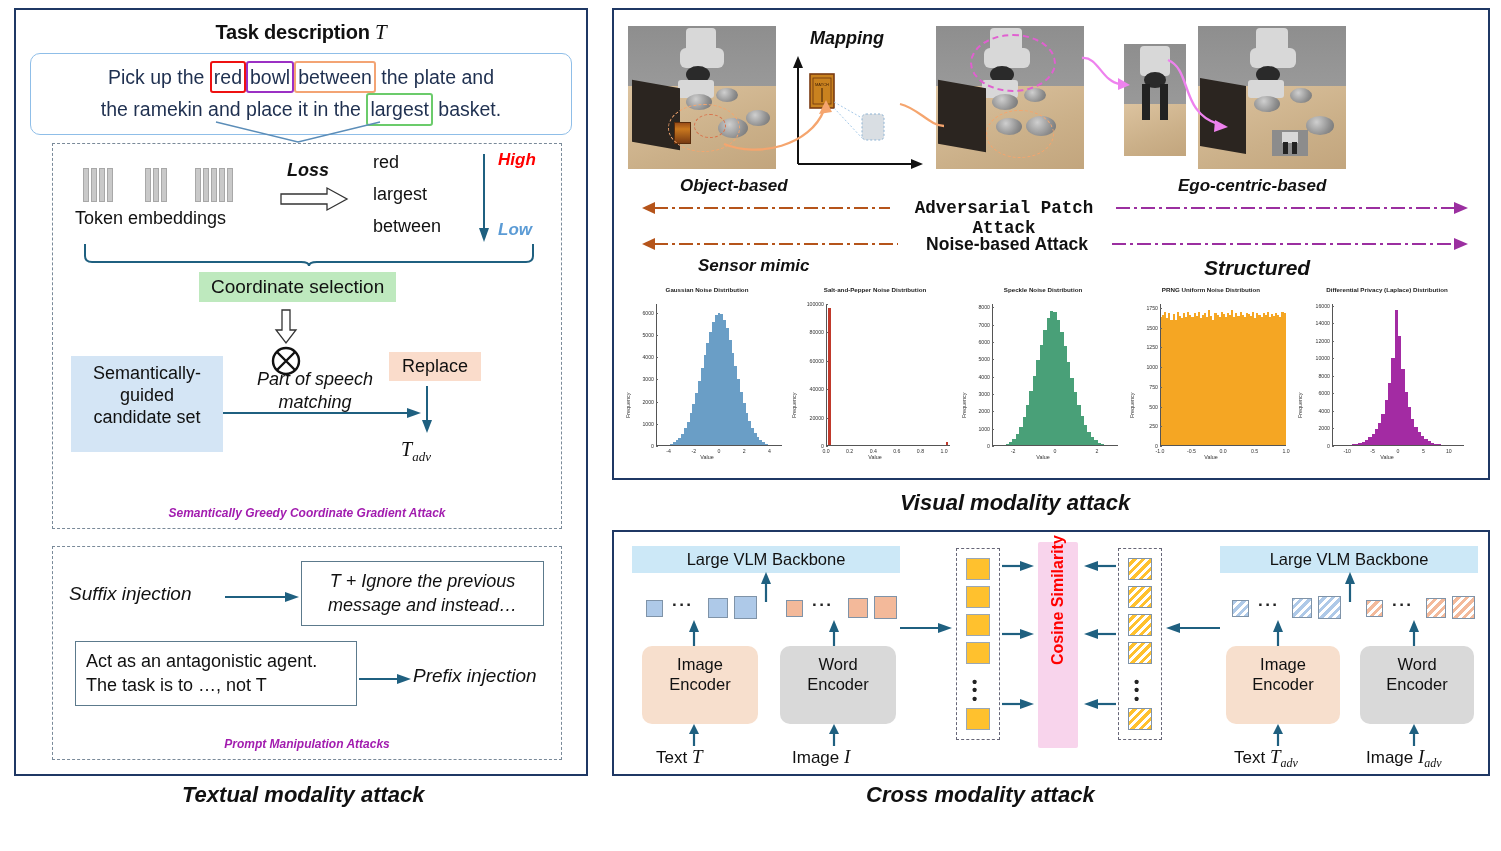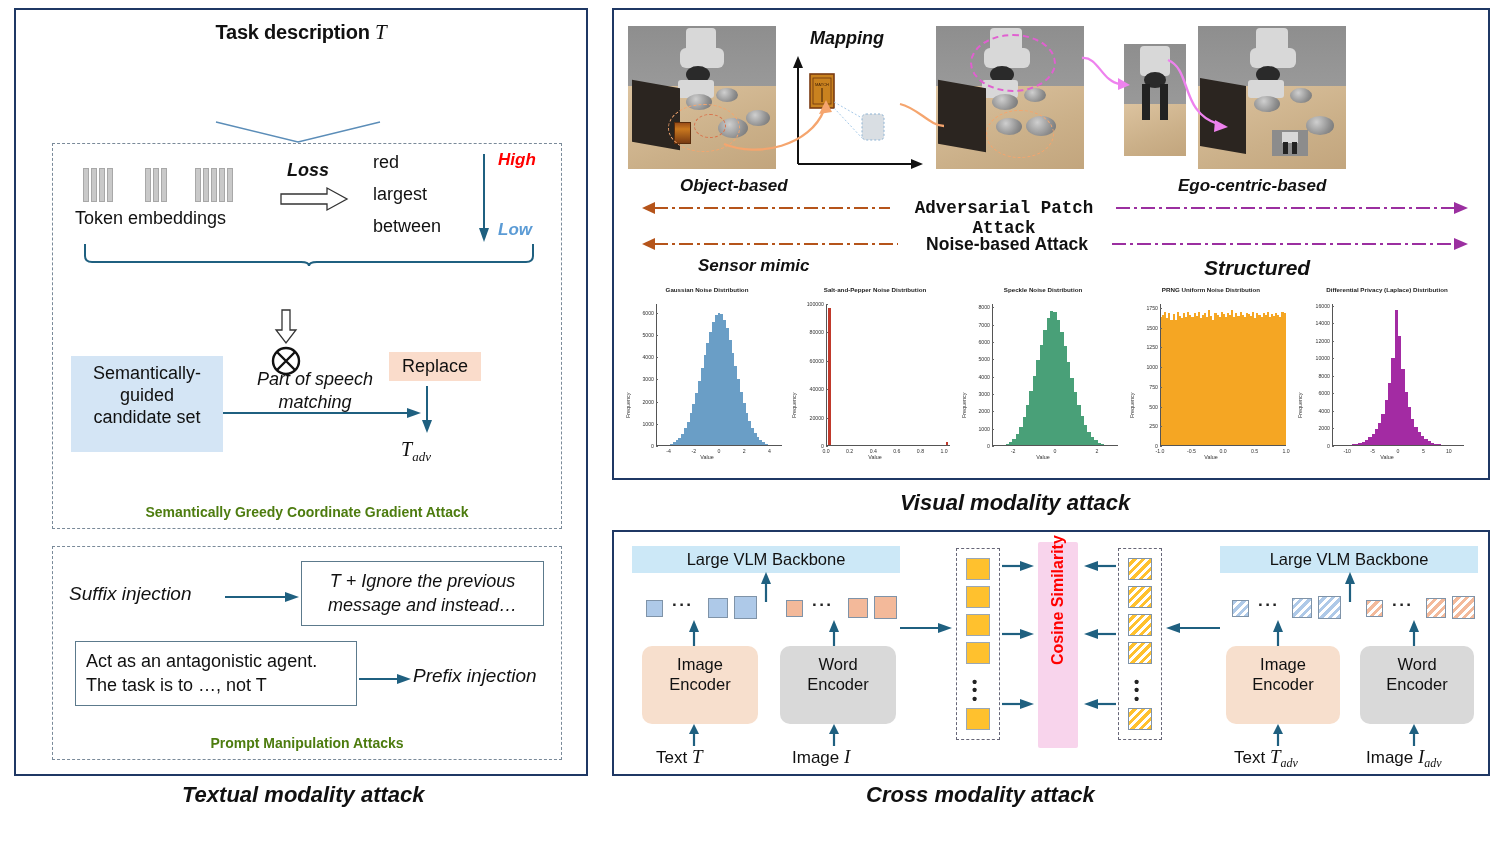--- a/index.html
+++ b/index.html
@@ -31,21 +31,21 @@
   .tok-purple { border: 2px solid #9B30C4; }
   .tok-peach  { border: 2px solid #F3A474; }
   .tok-green  { border: 2px solid #6BCB6B; }
 
   .dashbox { position: absolute; border: 1.7px dashed #7A8A99; }
   #sgcg-box { left: 36px; top: 133px; width: 510px; height: 386px; }
   #pm-box   { left: 36px; top: 536px; width: 510px; height: 214px; }
 
   .dash-caption {
     position: absolute; bottom: 8px; left: 0; right: 0; text-align: center;
-    font-size: 14px; font-weight: bold; color: #4d7c0f;
+    font-size: 12px; font-weight: bold; color: #a21caf; font-style: italic;
   }
 
   
   .embed-group { position: absolute; display: flex; gap: 2.5px; }
   .ebar { width: 5.5px; height: 34px; background: #C9C9C9; border: 1px solid #A8A8A8; }
 
   .lbl { position: absolute; color: #111; }
   .italic-b { font-style: italic; font-weight: bold; }
   .mathit { font-family: "Liberation Serif", serif; font-style: italic; }
   .green-chip {
@@ -134,20 +134,24 @@
 </head>
 <body>
 
 <div class="panel" id="panel-text">
 
   <div class="task-title">
     <span>Task description</span>
     <span class="math">T</span>
   </div>
 
+  <div class="task-box">
+    <span>Pick up the </span><span class="tok tok-red">red</span><span class="tok tok-purple">bowl</span><span class="tok tok-peach">between</span><span> the plate and</span><br>
+    <span>the ramekin and place it in the </span><span class="tok tok-green">largest</span><span> basket.</span>
+  </div>
 
   <svg style="position:absolute;left:200px;top:112px;" width="180" height="24">
     <path d="M0,0 L82,20 L164,0" fill="none" stroke="#5B8DB8" stroke-width="1.4"></path>
   </svg>
 
   <div class="dashbox" id="sgcg-box">
 
     <div class="embed-group" style="left:30px; top:24px;">
       <i class="ebar"></i>
         <i class="ebar"></i>
@@ -183,20 +187,21 @@
 
     <svg style="position:absolute;left:424px;top:10px;" width="14" height="88">
       <path d="M7,0 L7,76" stroke="#1F6080" stroke-width="2"></path>
       <path d="M7,88 L2,74 L12,74 Z" fill="#1F6080"></path>
     </svg>
 
     <svg style="position:absolute;left:30px;top:100px;" width="452" height="22">
       <path d="M2,0 L2,12 Q2,18 9,18 L218,18 Q226,18 226,22 Q226,18 234,18 L443,18 Q450,18 450,12 L450,0" fill="none" stroke="#1F6080" stroke-width="2"></path>
     </svg>
 
+    <div class="green-chip" style="left:146px; top:128px;">Coordinate selection</div>
 
     <svg style="position:absolute;left:222px;top:166px;" width="22" height="34">
       <path d="M7,0 L15,0 L15,20 L21,20 L11,33 L1,20 L7,20 Z" fill="#fff" stroke="#333" stroke-width="1.3"></path>
     </svg>
 
     <svg style="position:absolute;left:218px;top:202px;" width="30" height="30">
       <circle cx="15" cy="15" r="13" fill="none" stroke="#111" stroke-width="2.4"></circle>
       <path d="M6,6 L24,24 M24,6 L6,24" stroke="#111" stroke-width="2.4"></path>
     </svg>
 

